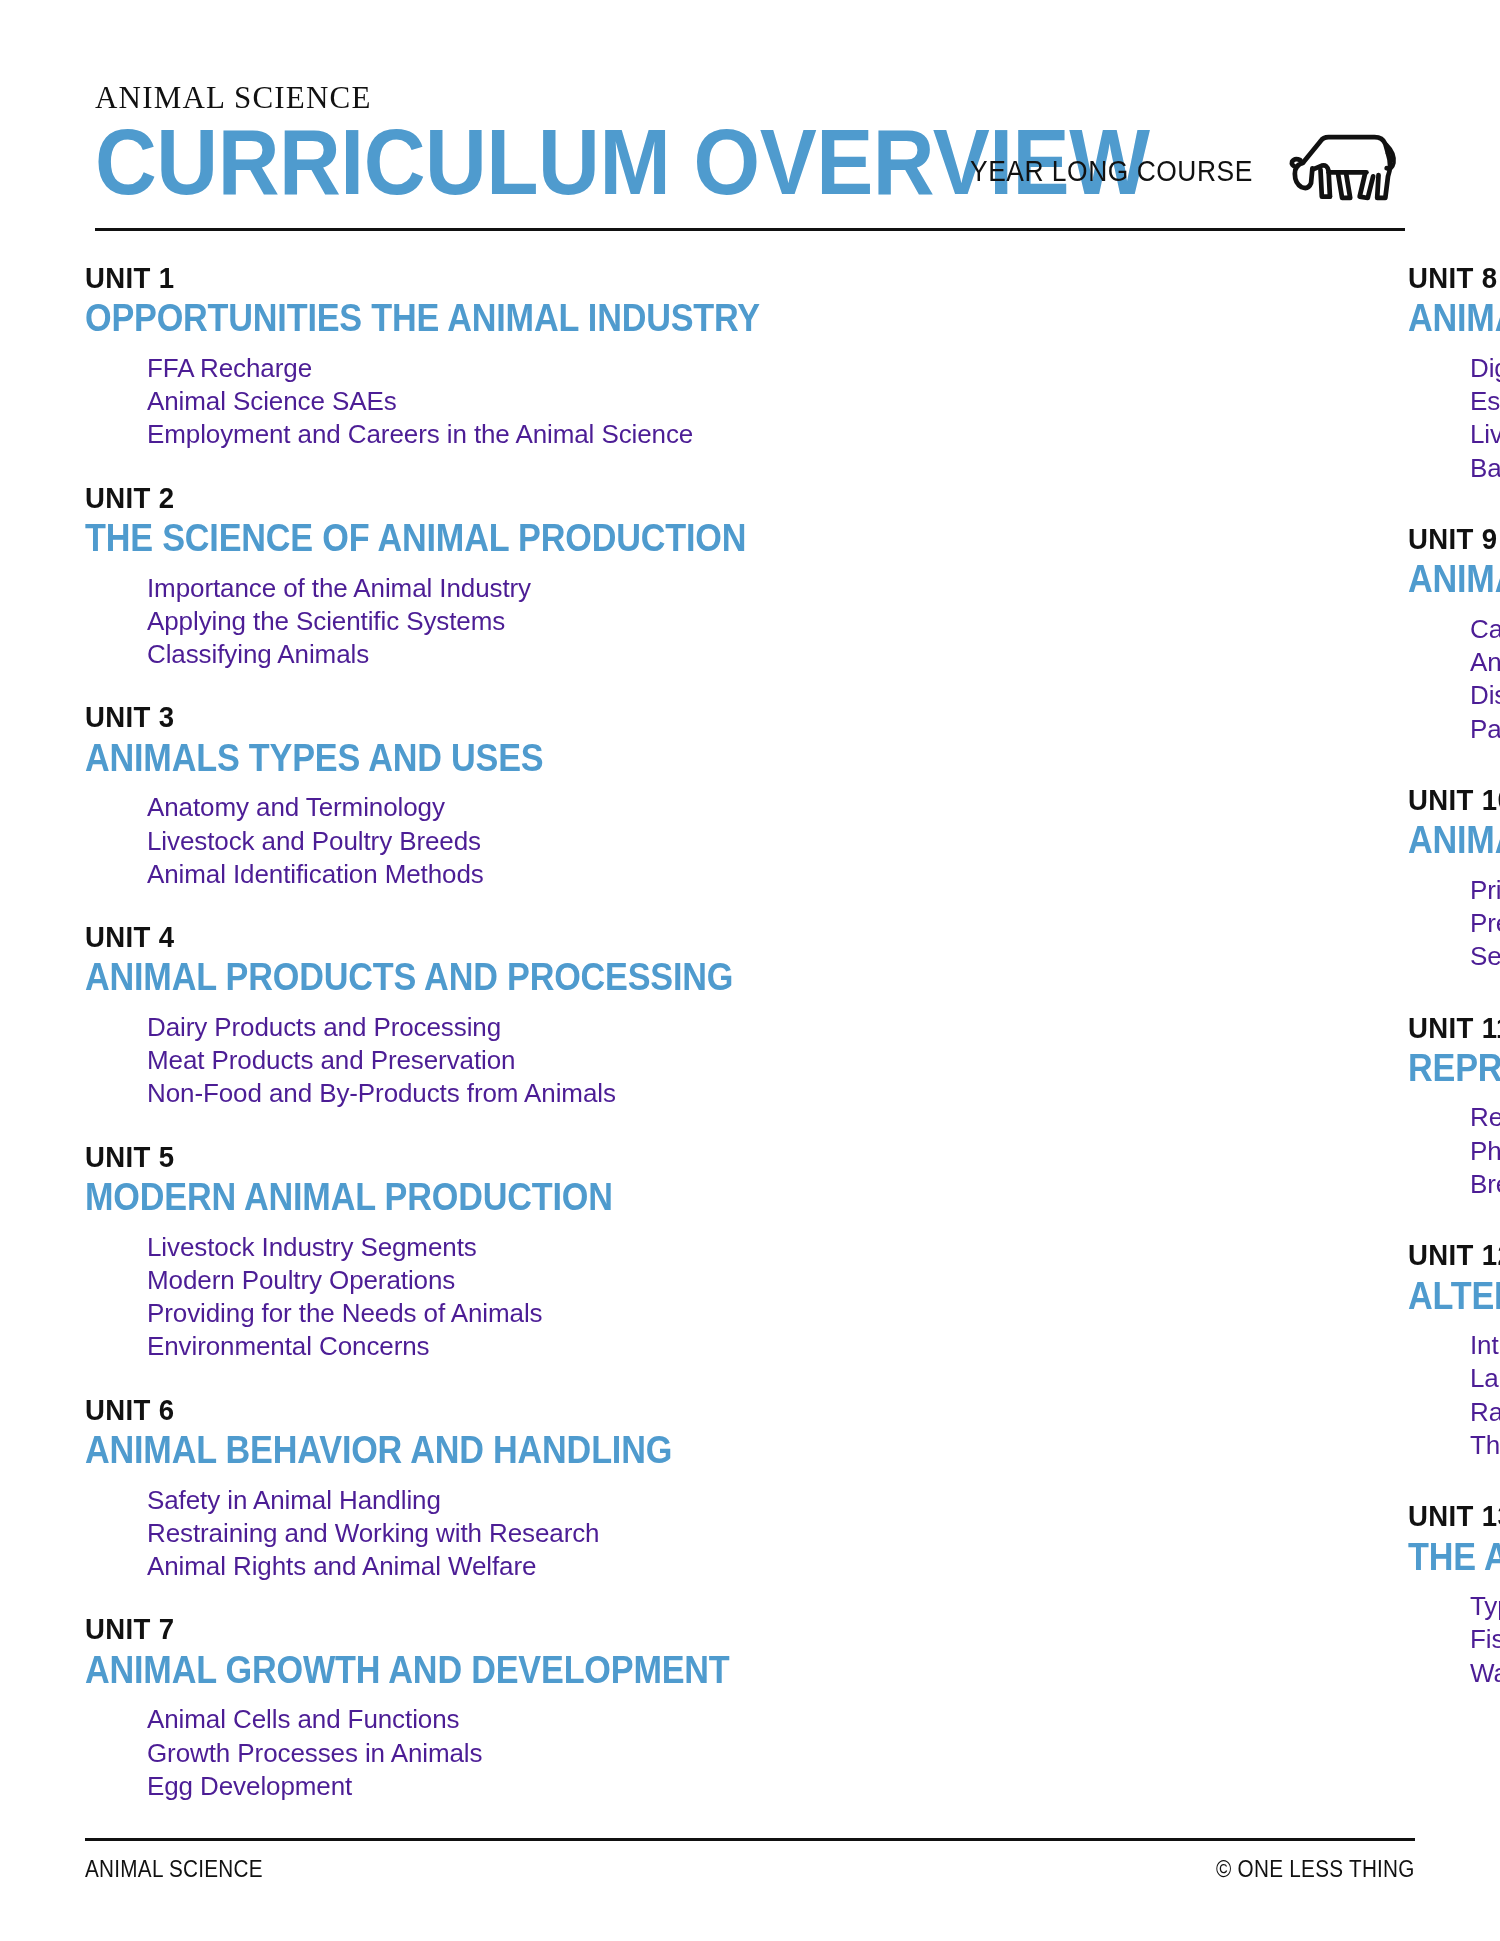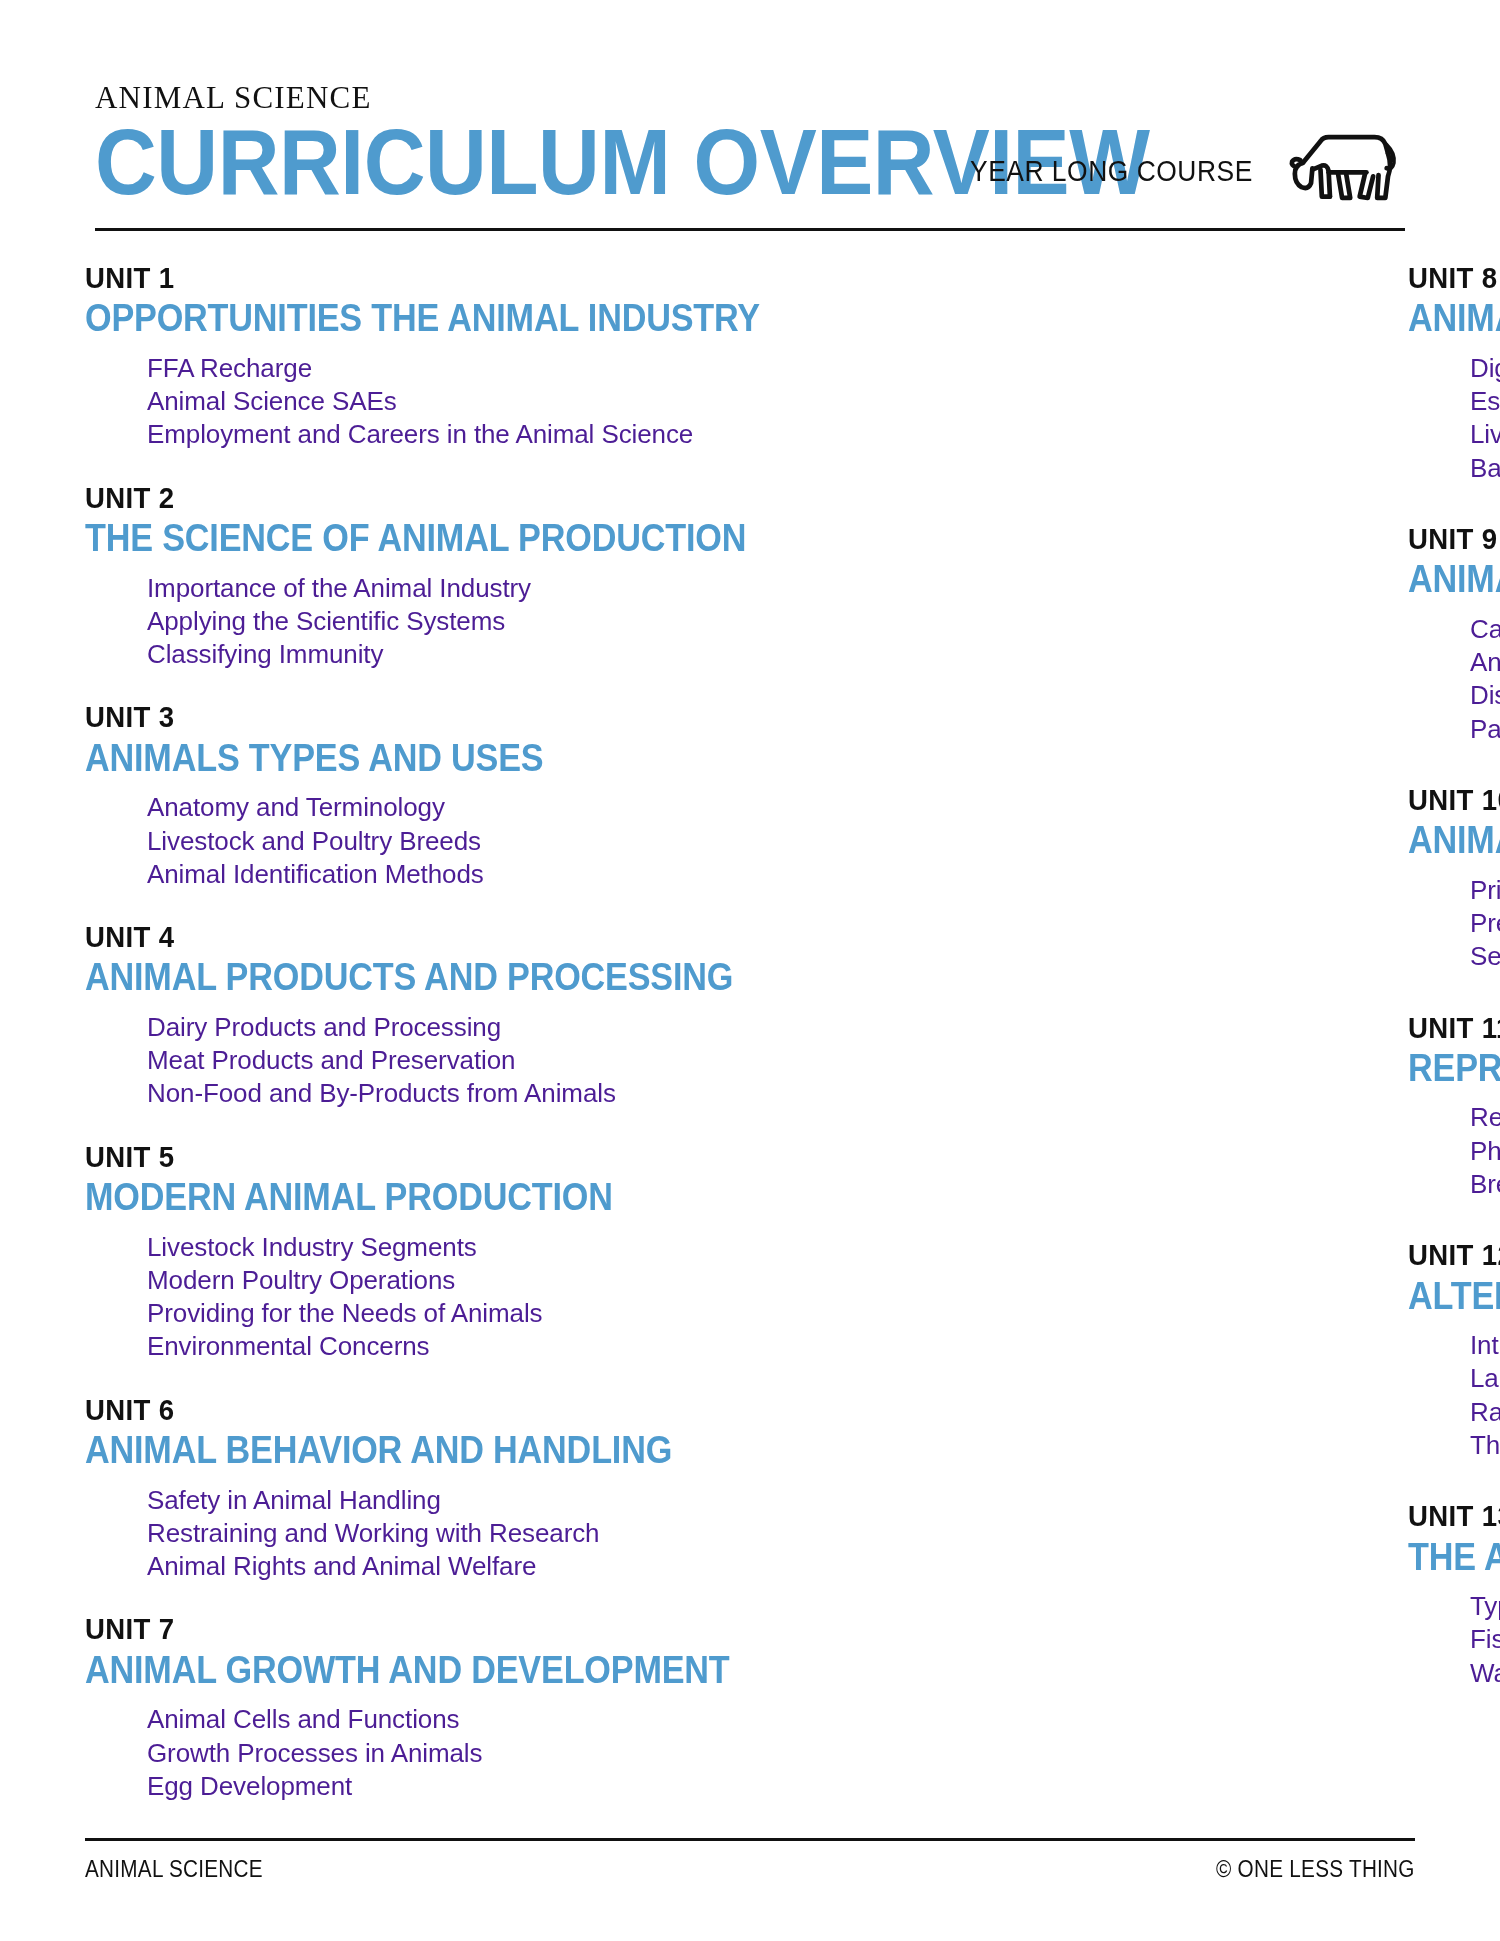--- a/index.html
+++ b/index.html
@@ -215,21 +215,21 @@
           <div class="topic">Employment and Careers in the Animal Science</div>
         </div>
       </div>
 
       <div class="unit">
         <div class="unit-num">UNIT 2</div>
         <div class="unit-title">THE SCIENCE OF ANIMAL PRODUCTION</div>
         <div class="topics">
           <div class="topic">Importance of the Animal Industry</div>
           <div class="topic">Applying the Scientific Systems</div>
-          <div class="topic">Classifying Immunity</div>
+          <div class="topic">Classifying Animals</div>
         </div>
       </div>
 
       <div class="unit">
         <div class="unit-num">UNIT 3</div>
         <div class="unit-title">ANIMALS TYPES AND USES</div>
         <div class="topics">
           <div class="topic">Anatomy and Terminology</div>
           <div class="topic">Livestock and Poultry Breeds</div>
           <div class="topic">Animal Identification Methods</div>

